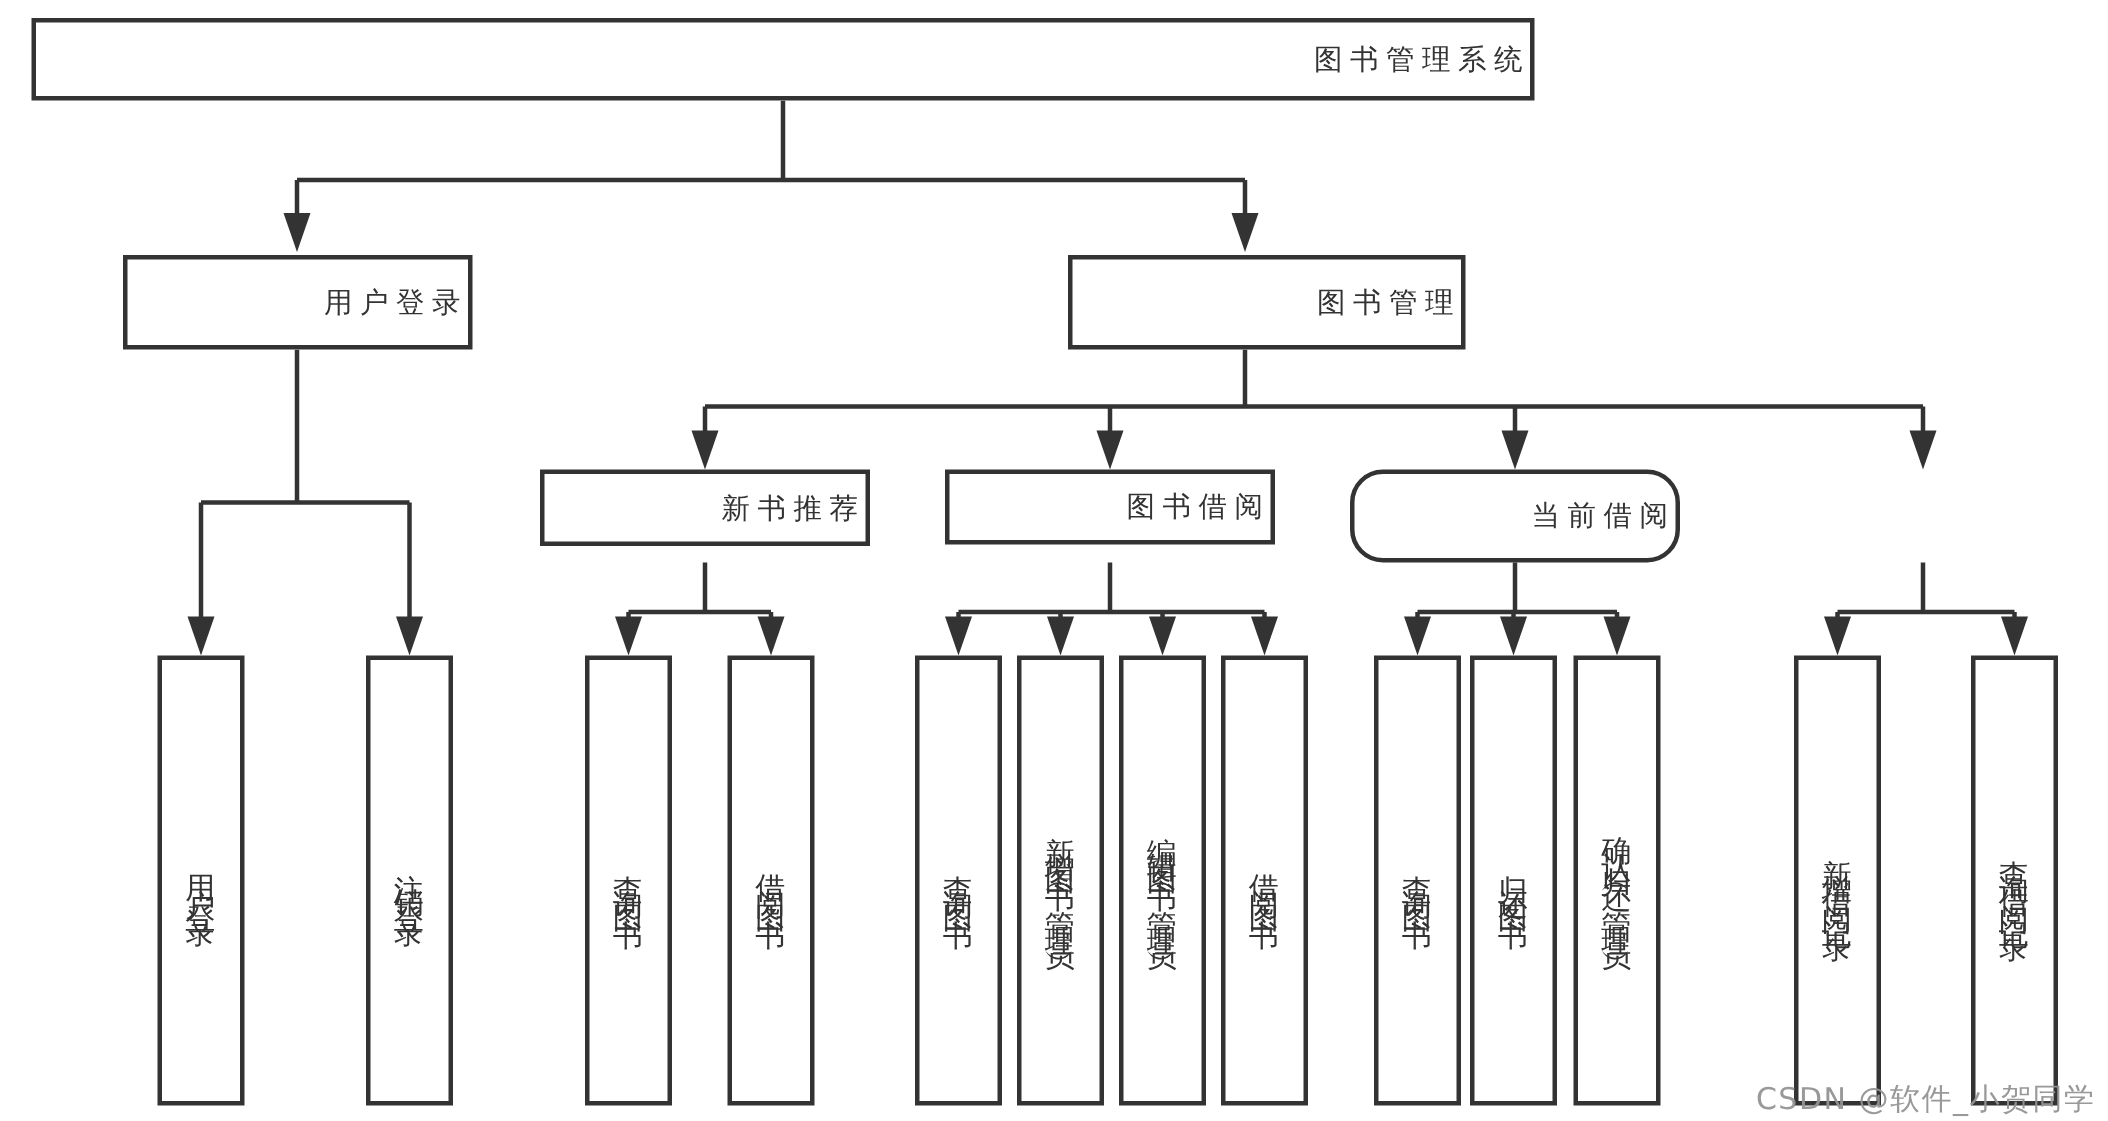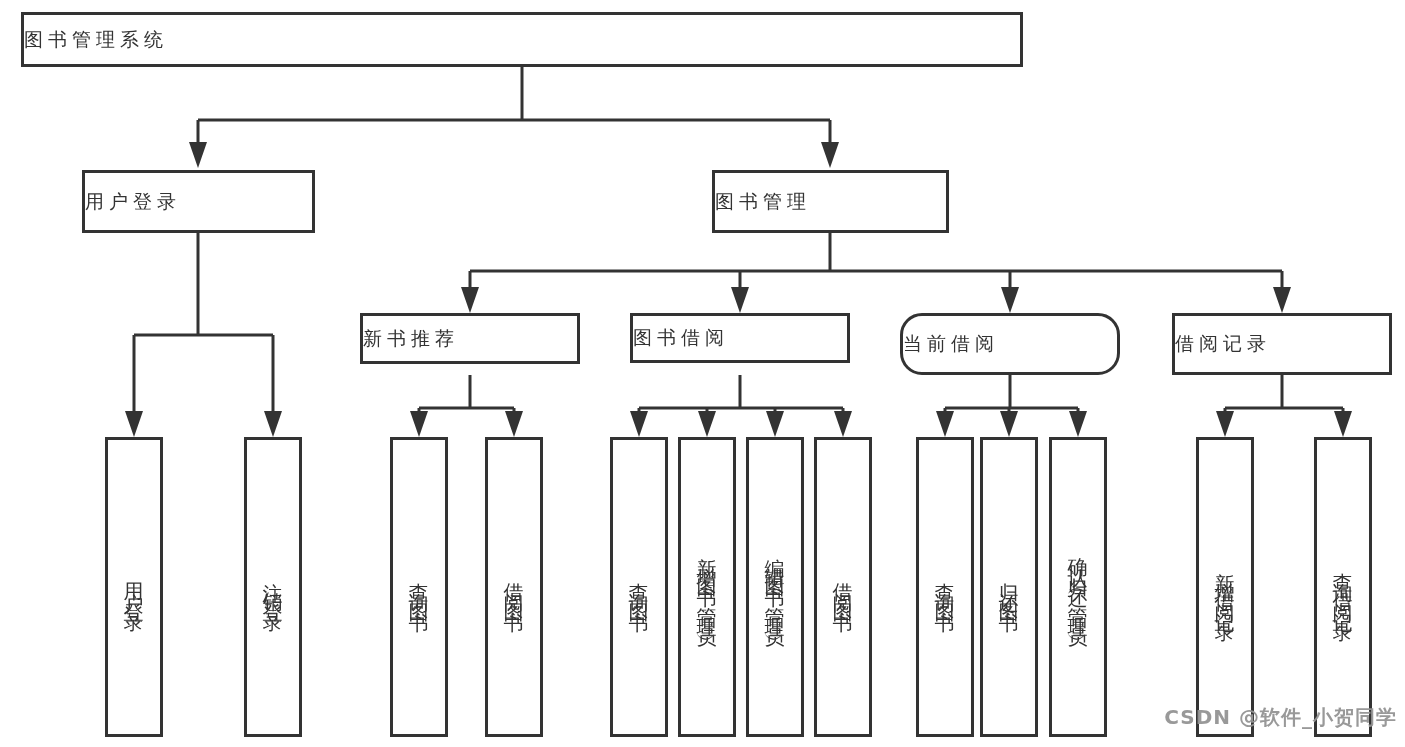--- a/index.html
+++ b/index.html
@@ -4,49 +4,49 @@
 <style>
   html,body{margin:0;padding:0;background:#fff;}
   #stage{
     position:relative;width:1405px;height:747px;background:#ffffff;overflow:hidden;
     font-family:"DejaVu Sans","Liberation Sans",sans-serif;color:#333;
   }
   #connectors{position:absolute;left:0;top:0;z-index:1;}
   .hbox{
     position:absolute;z-index:2;box-sizing:border-box;
     border:3px solid #333333;background:#ffffff;
-    display:flex;align-items:center;justify-content:flex-start;
+    display:flex;align-items:center;justify-content:flex-end;
     font-size:19px;letter-spacing:5px;color:#333;white-space:nowrap;
   }
   .leaf{
     position:absolute;z-index:2;box-sizing:border-box;top:437px;width:58px;height:300px;
     border:3px solid #333333;background:#ffffff;
     display:flex;align-items:center;justify-content:center;
   }
   .leaf .vtxt{
     writing-mode:vertical-rl;text-orientation:mixed;
     font-size:20px;letter-spacing:10px;line-height:1;color:#333;
   }
   
   #box-root   {left:21px;  top:12px;  width:1002px; height:55px;}
   #box-login  {left:82px;  top:170px; width:233px;  height:63px;}
-  #box-mgmt   {left:712px; top:170px; width:237px;  height:63px;}
+  #box-mgmt   {left:712px; top:170px; width:265px;  height:63px;}
   #box-newrec {left:360px; top:313px; width:220px;  height:51px;}
   #box-borrow {left:630px; top:313px; width:220px;  height:50px;}
   #box-current{left:900px; top:313px; width:220px;  height:62px;border-radius:22px;}
   #box-records{left:1172px;top:313px; width:220px;  height:62px;}
   
   #leaf-1a{left:105px;} #leaf-1b{left:244px;}
   #leaf-2a{left:390px;} #leaf-2b{left:485px;}
   #leaf-3a{left:610px;} #leaf-3b{left:678px;} #leaf-3c{left:746px;} #leaf-3d{left:814px;}
   #leaf-4a{left:916px;} #leaf-4b{left:980px;} #leaf-4c{left:1049px;}
   #leaf-5a{left:1196px;} #leaf-5b{left:1314px;}
   #watermark{
-    position:absolute;z-index:5;right:8px;bottom:16px;
-    font-size:20px;color:rgba(148,148,148,0.95);letter-spacing:1px;white-space:nowrap;font-weight:bold;
+    position:absolute;z-index:5;right:8px;bottom:1px;
+    font-size:20px;color:rgba(148,148,148,0.95);letter-spacing:1px;white-space:nowrap;
   }
 </style>
 </head>
 <body>
 
 <div id="stage">
 
   <svg id="connectors" width="1405" height="747" viewBox="0 0 1405 747">
     <g stroke="#333333" stroke-width="3" fill="none">
 
@@ -126,23 +126,20 @@
 
   <div class="hbox" id="box-newrec">
     <span>新书推荐</span>
   </div>
   <div class="hbox" id="box-borrow">
     <span>图书借阅</span>
   </div>
   <div class="hbox" id="box-current">
     <span>当前借阅</span>
   </div>
-  <div class="hbox" id="box-records">
-    <span>借阅记录</span>
-  </div>
 
   <div class="leaf" id="leaf-1a">
     <span class="vtxt">用户登录</span>
   </div>
   <div class="leaf" id="leaf-1b">
     <span class="vtxt">注销登录</span>
   </div>
 
   <div class="leaf" id="leaf-2a">
     <span class="vtxt">查询图书</span>

